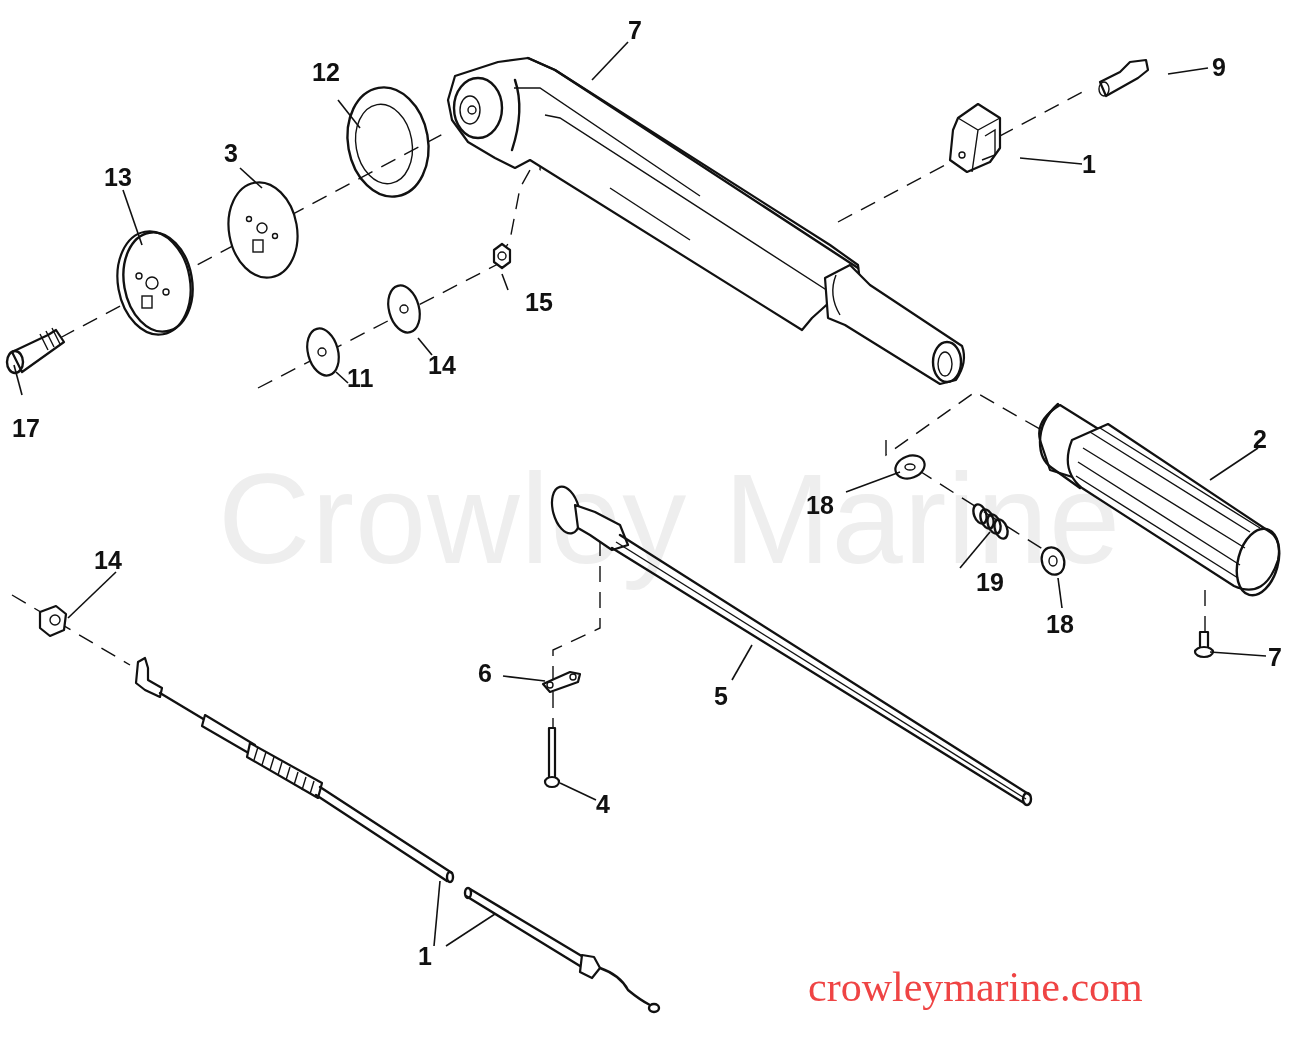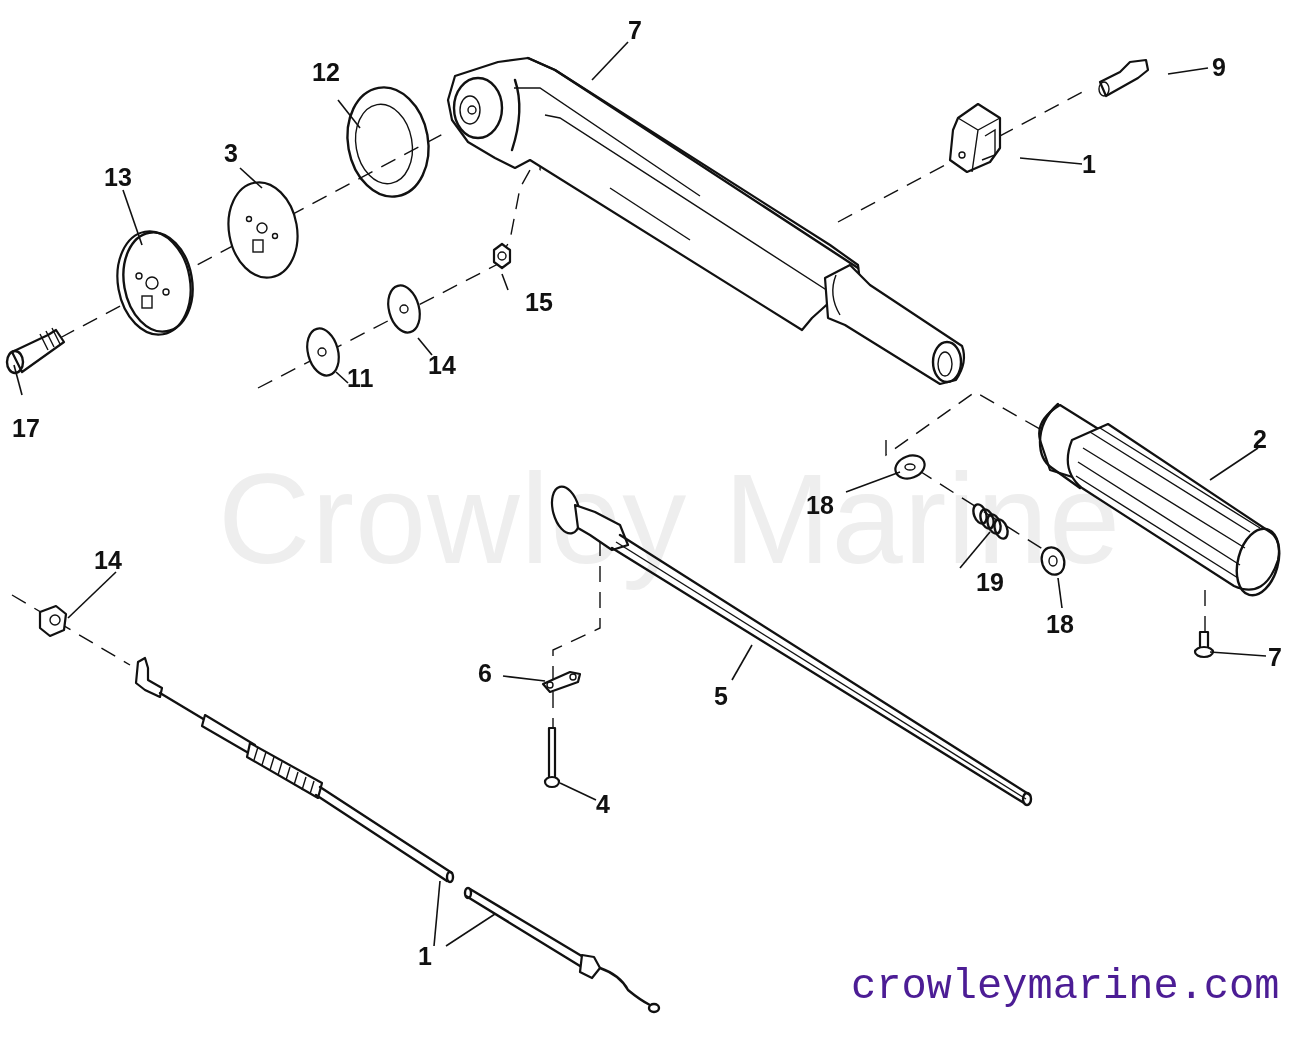--- a/index.html
+++ b/index.html
@@ -2,22 +2,22 @@
 <html><head>
 <meta charset="utf-8">
 <style>
   html, body { margin:0; padding:0; background:#ffffff; }
   body { width:1291px; height:1046px; position:relative; overflow:hidden;
          font-family:"Liberation Sans", sans-serif; }
   #diagram { position:absolute; left:0; top:0; width:1291px; height:1046px; }
   .watermark { position:absolute; left:218px; top:455px; font-size:128px; color:#eeeeee;
                font-family:"Liberation Sans", sans-serif; letter-spacing:1px; white-space:nowrap;
                line-height:1; pointer-events:none; }
-  .site { position:absolute; left:851px; top:966px; font-size:42px; color:#4c1d95;
-          font-family:Liberation Mono, monospace; white-space:nowrap; line-height:1; }
+  .site { position:absolute; left:808px; top:966px; font-size:42px; color:#ef4444;
+          font-family:Liberation Serif, serif; white-space:nowrap; line-height:1; }
   .callout { position:absolute; font-size:25px; font-weight:bold; color:#111111;
              font-family:"Liberation Sans", sans-serif; line-height:1; white-space:nowrap; }
   svg .ln { stroke:#111; stroke-width:2.4; fill:none; stroke-linejoin:round; stroke-linecap:round; }
   svg .thin { stroke:#111; stroke-width:1.4; fill:none; }
   svg .fill { stroke:#111; stroke-width:2.2; fill:#fff; stroke-linejoin:round; }
   svg .dash { stroke:#111; stroke-width:1.4; fill:none; stroke-dasharray:16 10; }
   svg .leader { stroke:#111; stroke-width:1.6; fill:none; }
 </style>
 </head>
 <body>

